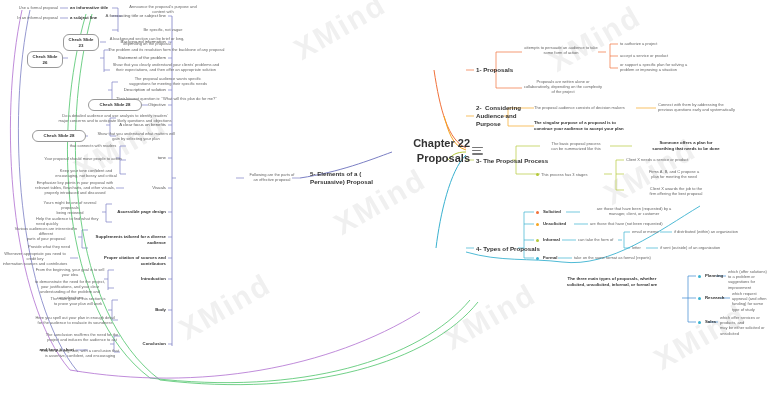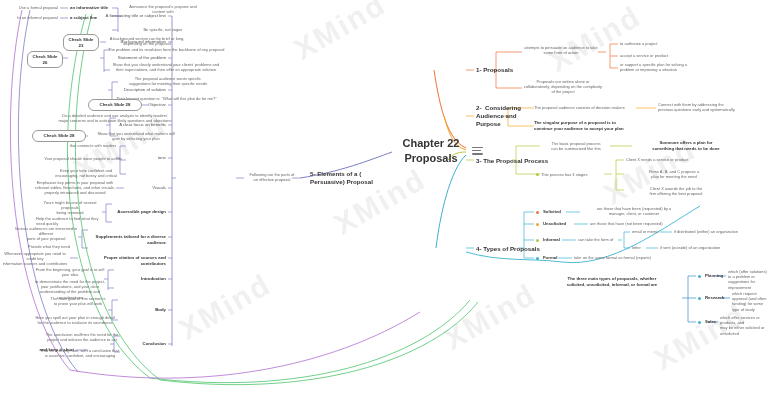--- a/index.html
+++ b/index.html
@@ -16,21 +16,21 @@
     letter-spacing:2px;transform:rotate(-30deg);user-select:none;
     font-family:"Liberation Sans", sans-serif;
   }
 
   .node{position:absolute;white-space:pre;line-height:1.25;}
   .t{position:absolute;white-space:pre-line;line-height:1.3;}
 
   
   #central{
     position:absolute;left:392px;top:136px;width:78px;
-    text-align:center;font-size:11px;font-weight:bold;color:#333;
+    text-align:right;font-size:11px;font-weight:bold;color:#333;
     line-height:1.35;
   }
 
   
   .main-label{font-size:6.2px;font-weight:bold;color:#333;}
   .sub-label{font-size:4.3px;color:#555;}
   .sub-bold{font-size:4.3px;color:#333;font-weight:bold;}
   .leaf{font-size:4.0px;color:#666;}
   .leaf-c{font-size:4.0px;color:#666;text-align:center;}
   .r{text-align:right;}

